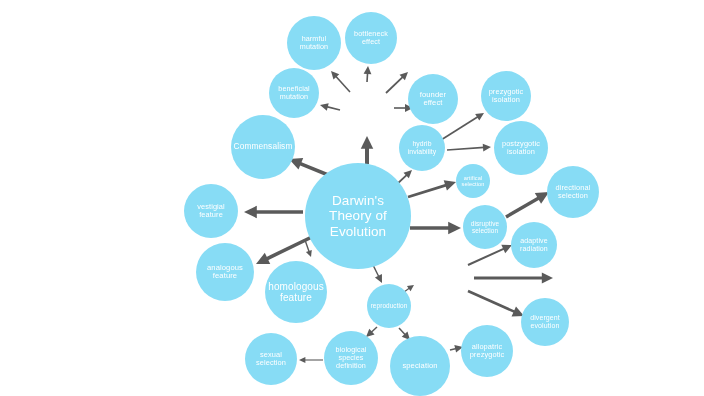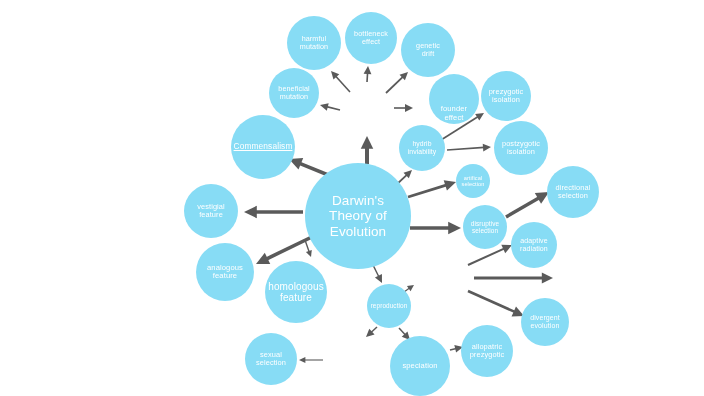--- a/index.html
+++ b/index.html
@@ -162,37 +162,33 @@
 Evolution</span>
     </div>
     <div class="node" style="left: 287px; top: 16px; width: 54px; height: 54px; background: rgb(135, 220, 245); color: rgb(255, 255, 255); font-size: 7.2px;">
       <span class="node-label">harmful
 mutation</span>
     </div>
     <div class="node" style="left: 345px; top: 12px; width: 52px; height: 52px; background: rgb(135, 220, 245); color: rgb(255, 255, 255); font-size: 7.2px;">
       <span class="node-label">bottleneck
 effect</span>
     </div>
-    <div class="node" style="left: 401px; top: 23px; width: 54px; height: 54px; background: rgb(135, 220, 245); color: rgb(255, 255, 255); font-size: 7.2px;">
-      <span class="node-label">genetic
-drift</span>
-    </div>
     <div class="node" style="left: 269px; top: 68px; width: 50px; height: 50px; background: rgb(135, 220, 245); color: rgb(255, 255, 255); font-size: 7.2px;">
       <span class="node-label">beneficial
 mutation</span>
     </div>
-    <div class="node" style="left: 429px; top: 74px; width: 50px; height: 50px; background: rgb(135, 220, 245); color: rgb(255, 255, 255); font-size: 7.6px; align-items: flex-end;">
+    <div class="node" style="left: 408px; top: 74px; width: 50px; height: 50px; background: rgb(135, 220, 245); color: rgb(255, 255, 255); font-size: 7.6px;">
       <span class="node-label">founder
 effect</span>
     </div>
     <div class="node" style="left: 481px; top: 71px; width: 50px; height: 50px; background: rgb(135, 220, 245); color: rgb(255, 255, 255); font-size: 7.4px;">
       <span class="node-label">prezygotic
 isolation</span>
     </div>
-    <div class="node" style="left: 231px; top: 115px; width: 64px; height: 64px; background: rgb(135, 220, 245); color: rgb(255, 255, 255); font-size: 8.4px; text-decoration: underline;">
+    <div class="node" style="left: 231px; top: 115px; width: 64px; height: 64px; background: rgb(135, 220, 245); color: rgb(255, 255, 255); font-size: 8.4px;">
       <span class="node-label">Commensalism</span>
     </div>
     <div class="node" style="left: 399px; top: 125px; width: 46px; height: 46px; background: rgb(135, 220, 245); color: rgb(255, 255, 255); font-size: 6.8px;">
       <span class="node-label">hydrib
 inviability</span>
     </div>
     <div class="node" style="left: 494px; top: 121px; width: 54px; height: 54px; background: rgb(135, 220, 245); color: rgb(255, 255, 255); font-size: 7.4px;">
       <span class="node-label">postzygotic
 isolation</span>
     </div>
@@ -231,16 +227,21 @@
 evolution</span>
     </div>
     <div class="node" style="left: 461px; top: 325px; width: 52px; height: 52px; background: rgb(135, 220, 245); color: rgb(255, 255, 255); font-size: 7.4px;">
       <span class="node-label">allopatric
 prezygotic</span>
     </div>
     <div class="node" style="left: 245px; top: 333px; width: 52px; height: 52px; background: rgb(135, 220, 245); color: rgb(255, 255, 255); font-size: 7.4px;">
       <span class="node-label">sexual
 selection</span>
     </div>
+    <div class="node" style="left: 324px; top: 331px; width: 54px; height: 54px; background: rgb(135, 220, 245); color: rgb(255, 255, 255); font-size: 7.2px;">
+      <span class="node-label">biological
+species
+definition</span>
+    </div>
     <div class="node" style="left: 390px; top: 336px; width: 60px; height: 60px; background: rgb(135, 220, 245); color: rgb(255, 255, 255); font-size: 7.6px;">
       <span class="node-label">speciation</span>
     </div>
   </div>
 
 </body></html>

